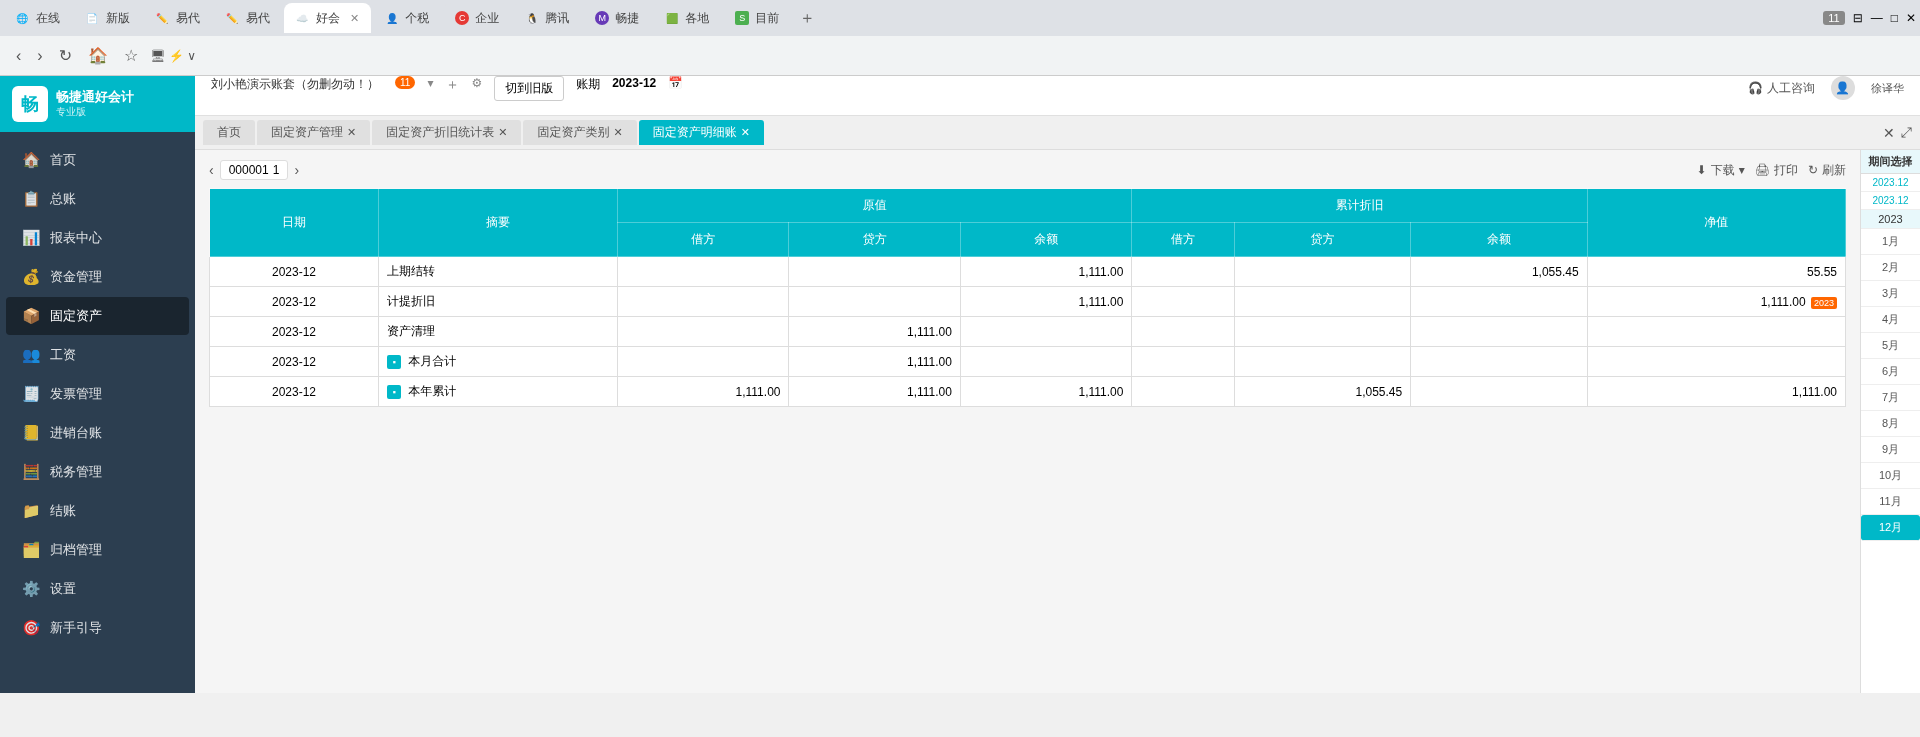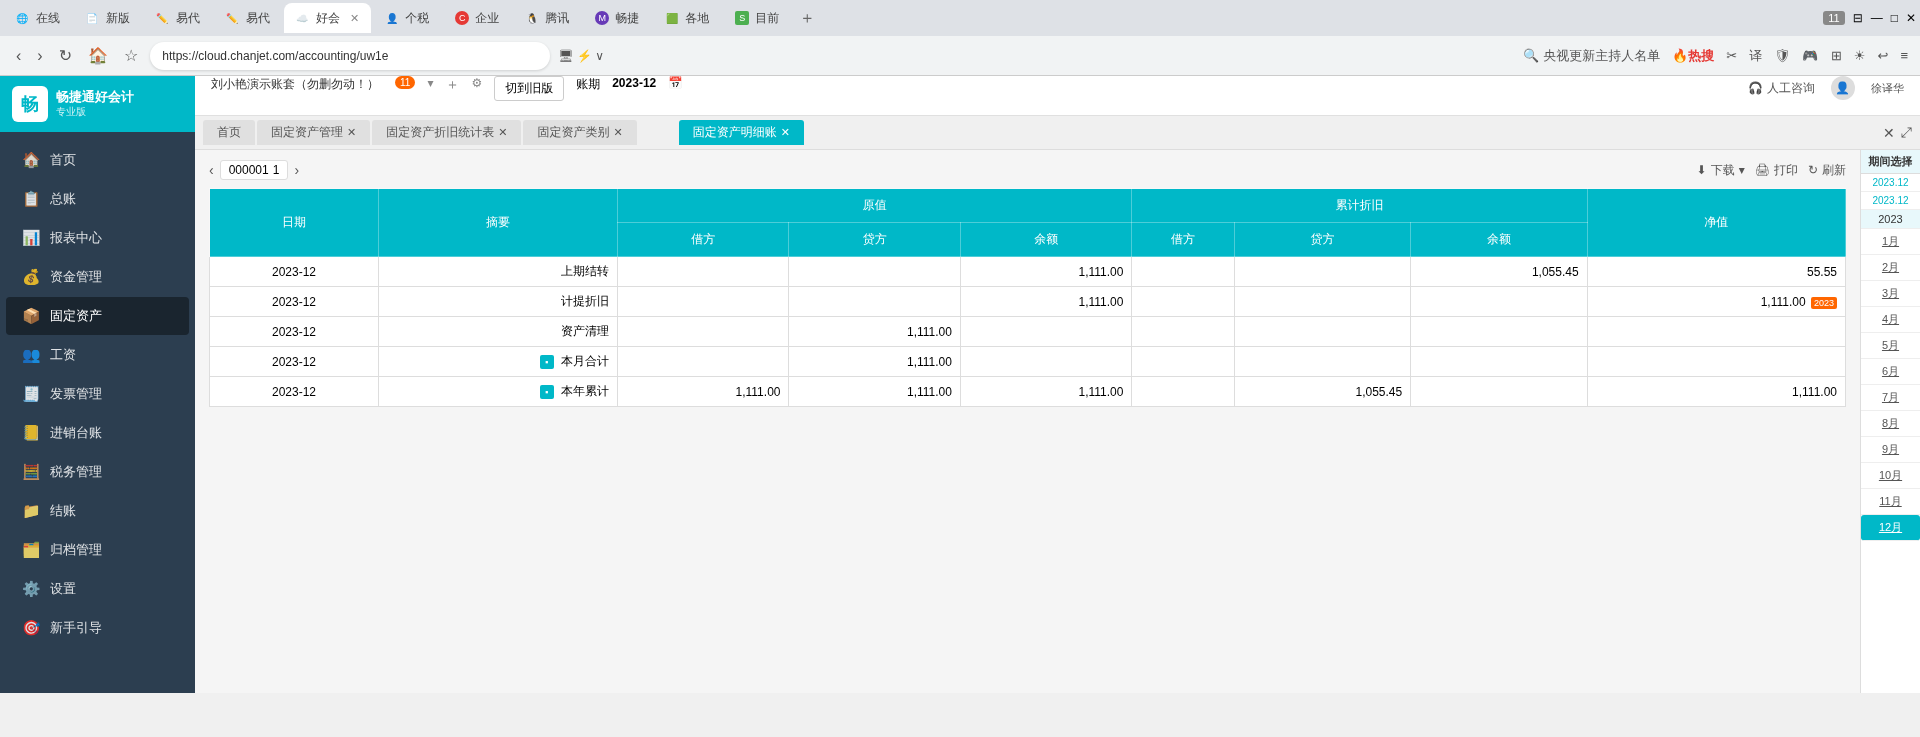--- a/index.html
+++ b/index.html
@@ -39,48 +39,48 @@
     .main-content { flex: 1; display: flex; flex-direction: column; background: #f5f5f5; }
 
     
     .top-bar { height: 40px; background: #fff; display: flex; align-items: flex-start; padding: 0 16px; border-bottom: 1px solid #e0e0e0; gap: 12px; }
     .account-badge { background: #ff6600; color: #fff; font-size: 10px; padding: 1px 5px; border-radius: 10px; margin-left: 4px; }
     .btn-switch { background: #fff; border: 1px solid #ccc; padding: 3px 10px; border-radius: 3px; font-size: 12px; cursor: pointer; }
 
     
     .page-tabs { display: flex; align-items: center; background: #f0f0f0; border-bottom: 1px solid #ddd; height: 34px; padding: 0 8px; gap: 2px; }
     .page-tab { display: flex; align-items: center; gap: 4px; padding: 4px 14px; border-radius: 3px 3px 0 0; font-size: 12px; cursor: pointer; color: #555; background: #e0e0e0; }
-    .page-tab.active { background: #00b8c8; color: #fff; margin-left: 40px; }
+    .page-tab.active { background: #00b8c8; color: #fff; }
     .page-tab .close-icon { font-size: 11px; }
 
     .ledger-panel { flex: 1; padding: 10px 14px; overflow: auto; }
 
     
     .ledger-toolbar { display: flex; align-items: center; justify-content: space-between; margin-bottom: 8px; }
     .pagination-nav { display: flex; align-items: center; gap: 6px; }
     .page-code-box { display: flex; align-items: center; gap: 4px; background: #fff; border: 1px solid #ddd; padding: 2px 8px; border-radius: 3px; font-size: 12px; }
     .nav-arrow { font-size: 14px; color: #555; cursor: pointer; }
     .action-buttons { display: flex; gap: 10px; align-items: center; }
     .action-btn { display: flex; align-items: center; gap: 4px; font-size: 12px; color: #555; cursor: pointer; }
 
     
     .ledger-table { width: 100%; border-collapse: collapse; font-size: 12px; }
     .ledger-table th { background: #00b8c8; color: #fff; text-align: center; padding: 8px 6px; border: 1px solid rgba(255,255,255,0.3); font-weight: normal; }
     .ledger-table td { border: 1px solid #ddd; padding: 6px 8px; text-align: center; background: #fff; }
     .ledger-table td.text-right { text-align: right; }
-    .ledger-table td.text-left { text-align: right; }
+    .ledger-table td.text-left { text-align: left; }
     .row-icon { display: inline-flex; align-items: center; justify-content: center; width: 14px; height: 14px; background: #00b8c8; color: #fff; font-size: 9px; border-radius: 2px; margin-right: 4px; }
     .th-group { text-align: center; }
 
     
     .period-panel { width: 60px; background: #fff; border-left: 1px solid #ddd; display: flex; flex-direction: column; overflow-y: auto; }
     .period-header { background: #e8f8fb; font-size: 11px; text-align: center; padding: 4px 2px; color: #333; font-weight: bold; border-bottom: 1px solid #ddd; }
     .period-date { font-size: 10px; text-align: center; padding: 3px 2px; color: #00b8c8; border-bottom: 1px solid #eee; cursor: pointer; }
     .period-year { font-size: 11px; text-align: center; padding: 3px 2px; border-bottom: 1px solid #eee; cursor: pointer; background: #e8f8fb; color: #333; }
-    .period-month { font-size: 11px; text-align: center; padding: 5px 2px; border-bottom: 1px solid #eee; cursor: pointer; color: #555; text-decoration: underline; }
+    .period-month { font-size: 11px; text-align: center; padding: 5px 2px; border-bottom: 1px solid #eee; cursor: pointer; color: #555; }
     .period-month.active { background: #00b8c8; color: #fff; border-radius: 3px; }
 
     .content-wrapper { position: relative; flex: 1; display: flex; overflow: hidden; }
   </style>
 </head>
 <body>
 
 <div class="browser-chrome">
   <div class="tab-bar">
     <div class="browser-tab">
@@ -137,34 +137,21 @@
       <span>✕</span>
     </div>
   </div>
 
   <div class="address-bar">
     <span class="nav-btn">‹</span>
     <span class="nav-btn">›</span>
     <span class="nav-btn">↻</span>
     <span class="nav-btn">🏠</span>
     <span class="nav-btn">☆</span>
-    <input class="address-input" type="text" value="https://cloud.chanjet.com/accounting/uw1e" style="">
     <span style="font-size:12px;color:#555;">🖥 ⚡ ∨</span>
-    <div class="toolbar-icons">
-      <span>🔍 央视更新主持人名单</span>
-      <span style="color:#e53935;font-weight:bold;">🔥热搜</span>
-      <span>✂</span>
-      <span>译</span>
-      <span>🛡</span>
-      <span>🎮</span>
-      <span>⊞</span>
-      <span>☀</span>
-      <span>↩</span>
-      <span>≡</span>
-    </div>
   </div>
 </div>
 
 <div class="app-container">
 
   <div class="sidebar">
     <div class="sidebar-header">
       <div class="sidebar-logo">
         <span>畅</span>
       </div>

